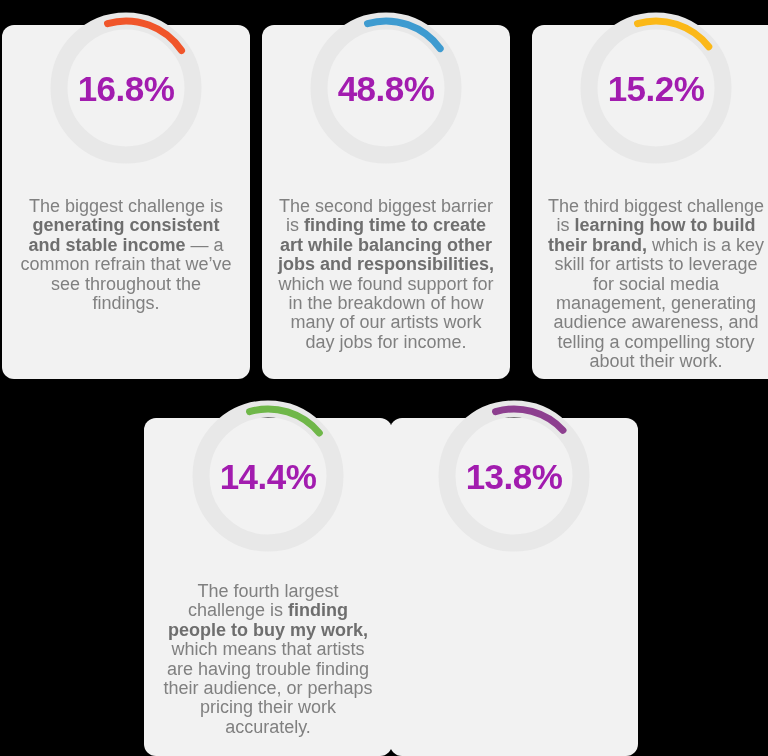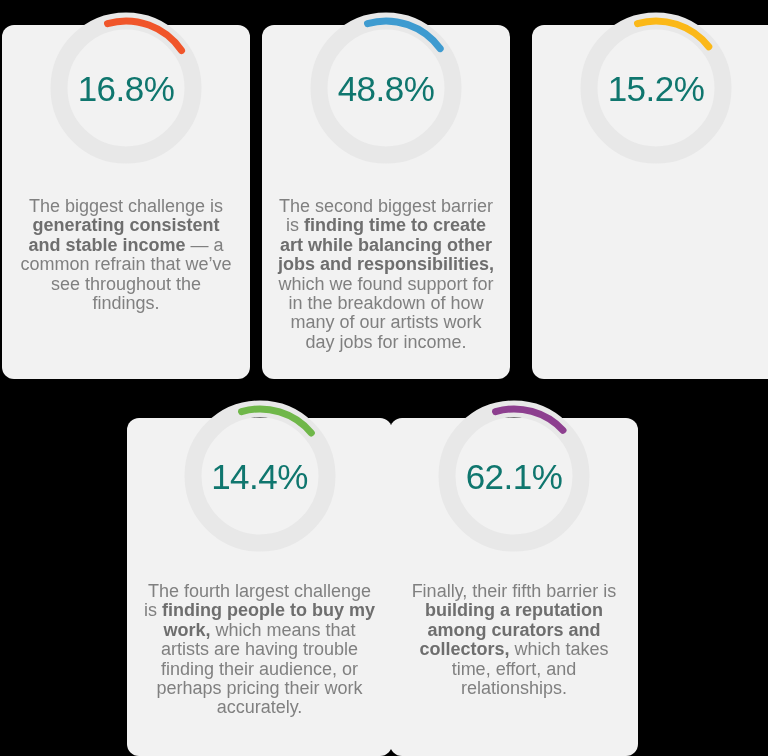--- a/index.html
+++ b/index.html
@@ -16,41 +16,41 @@
     width:248px;
     background:#f2f2f2;
     border-radius:12px;
   }
   .card.r1{top:25px;height:354px;}
   .card.r2{top:418px;height:338px;}
 
   .c1{left:2px;}
   .c2{left:262px;}
   .c3{left:520px;margin-left:12px;}
-  .c4{left:127px;padding-left:17px;}
+  .c4{left:144px;}
   .c5{left:390px;}
 
   
   .donut{
     position:absolute;
     width:152px;height:152px;
     left:50%;
     margin-left:-76px;
   }
   .card.r1 .donut{top:-13px;}
   .card.r2 .donut{top:-18px;}
   .donut svg{display:block;width:152px;height:152px;overflow:visible;}
 
   .pct{
     position:absolute;
     left:0;top:0;width:152px;height:152px;
     display:flex;align-items:center;justify-content:center;
     font-size:35px;
-    font-weight:normal;
-    color:#0f766e;
+    font-weight:bold;
+    color:#a21caf;
     letter-spacing:-0.5px;
     line-height:1;
   }
 
   .body{
     position:absolute;
     left:14px;right:14px;
     text-align:center;
     font-size:18px;
     line-height:19.4px;
@@ -88,37 +88,37 @@
   </div>
 
   <div class="card r1 c3">
     <div class="donut">
       <svg viewBox="0 0 152 152">
         <circle cx="76" cy="76" r="67" fill="none" stroke="#e8e8e8" stroke-width="17"></circle>
         <path class="arc" fill="none" stroke-width="7" stroke-linecap="round" d="M 57.53 11.60 A 67 67 0 0 1 128.80 34.75" stroke="#fbb817"></path>
       </svg>
       <div class="pct">15.2%</div>
     </div>
+    <div class="body">The third biggest challenge is <b>learning how to build their brand,</b> which is a key skill for artists to leverage for social media management, generating audience awareness, and telling a compelling story about their work.</div>
   </div>
 
   <div class="card r2 c4">
     <div class="donut">
       <svg viewBox="0 0 152 152">
         <circle cx="76" cy="76" r="67" fill="none" stroke="#e8e8e8" stroke-width="17"></circle>
         <path class="arc" fill="none" stroke-width="7" stroke-linecap="round" d="M 57.53 11.60 A 67 67 0 0 1 127.32 32.93" stroke="#6fb749"></path>
       </svg>
       <div class="pct">14.4%</div>
     </div>
     <div class="body">The fourth largest challenge is <b>finding people to buy my work,</b> which means that artists are having trouble finding their audience, or perhaps pricing their work accurately.</div>
   </div>
 
   <div class="card r2 c5">
     <div class="donut">
       <svg viewBox="0 0 152 152">
         <circle cx="76" cy="76" r="67" fill="none" stroke="#e8e8e8" stroke-width="17"></circle>
         <path class="arc" fill="none" stroke-width="7" stroke-linecap="round" d="M 57.53 11.60 A 67 67 0 0 1 125.00 30.31" stroke="#8d3f8f"></path>
       </svg>
-      <div class="pct">62.1%</div>
+      <div class="pct">13.8%</div>
     </div>
-    <div class="body">Finally, their fifth barrier is <b>building a reputation among curators and collectors,</b> which takes time, effort, and relationships.</div>
   </div>
 
 </div>
 
 </body></html>

